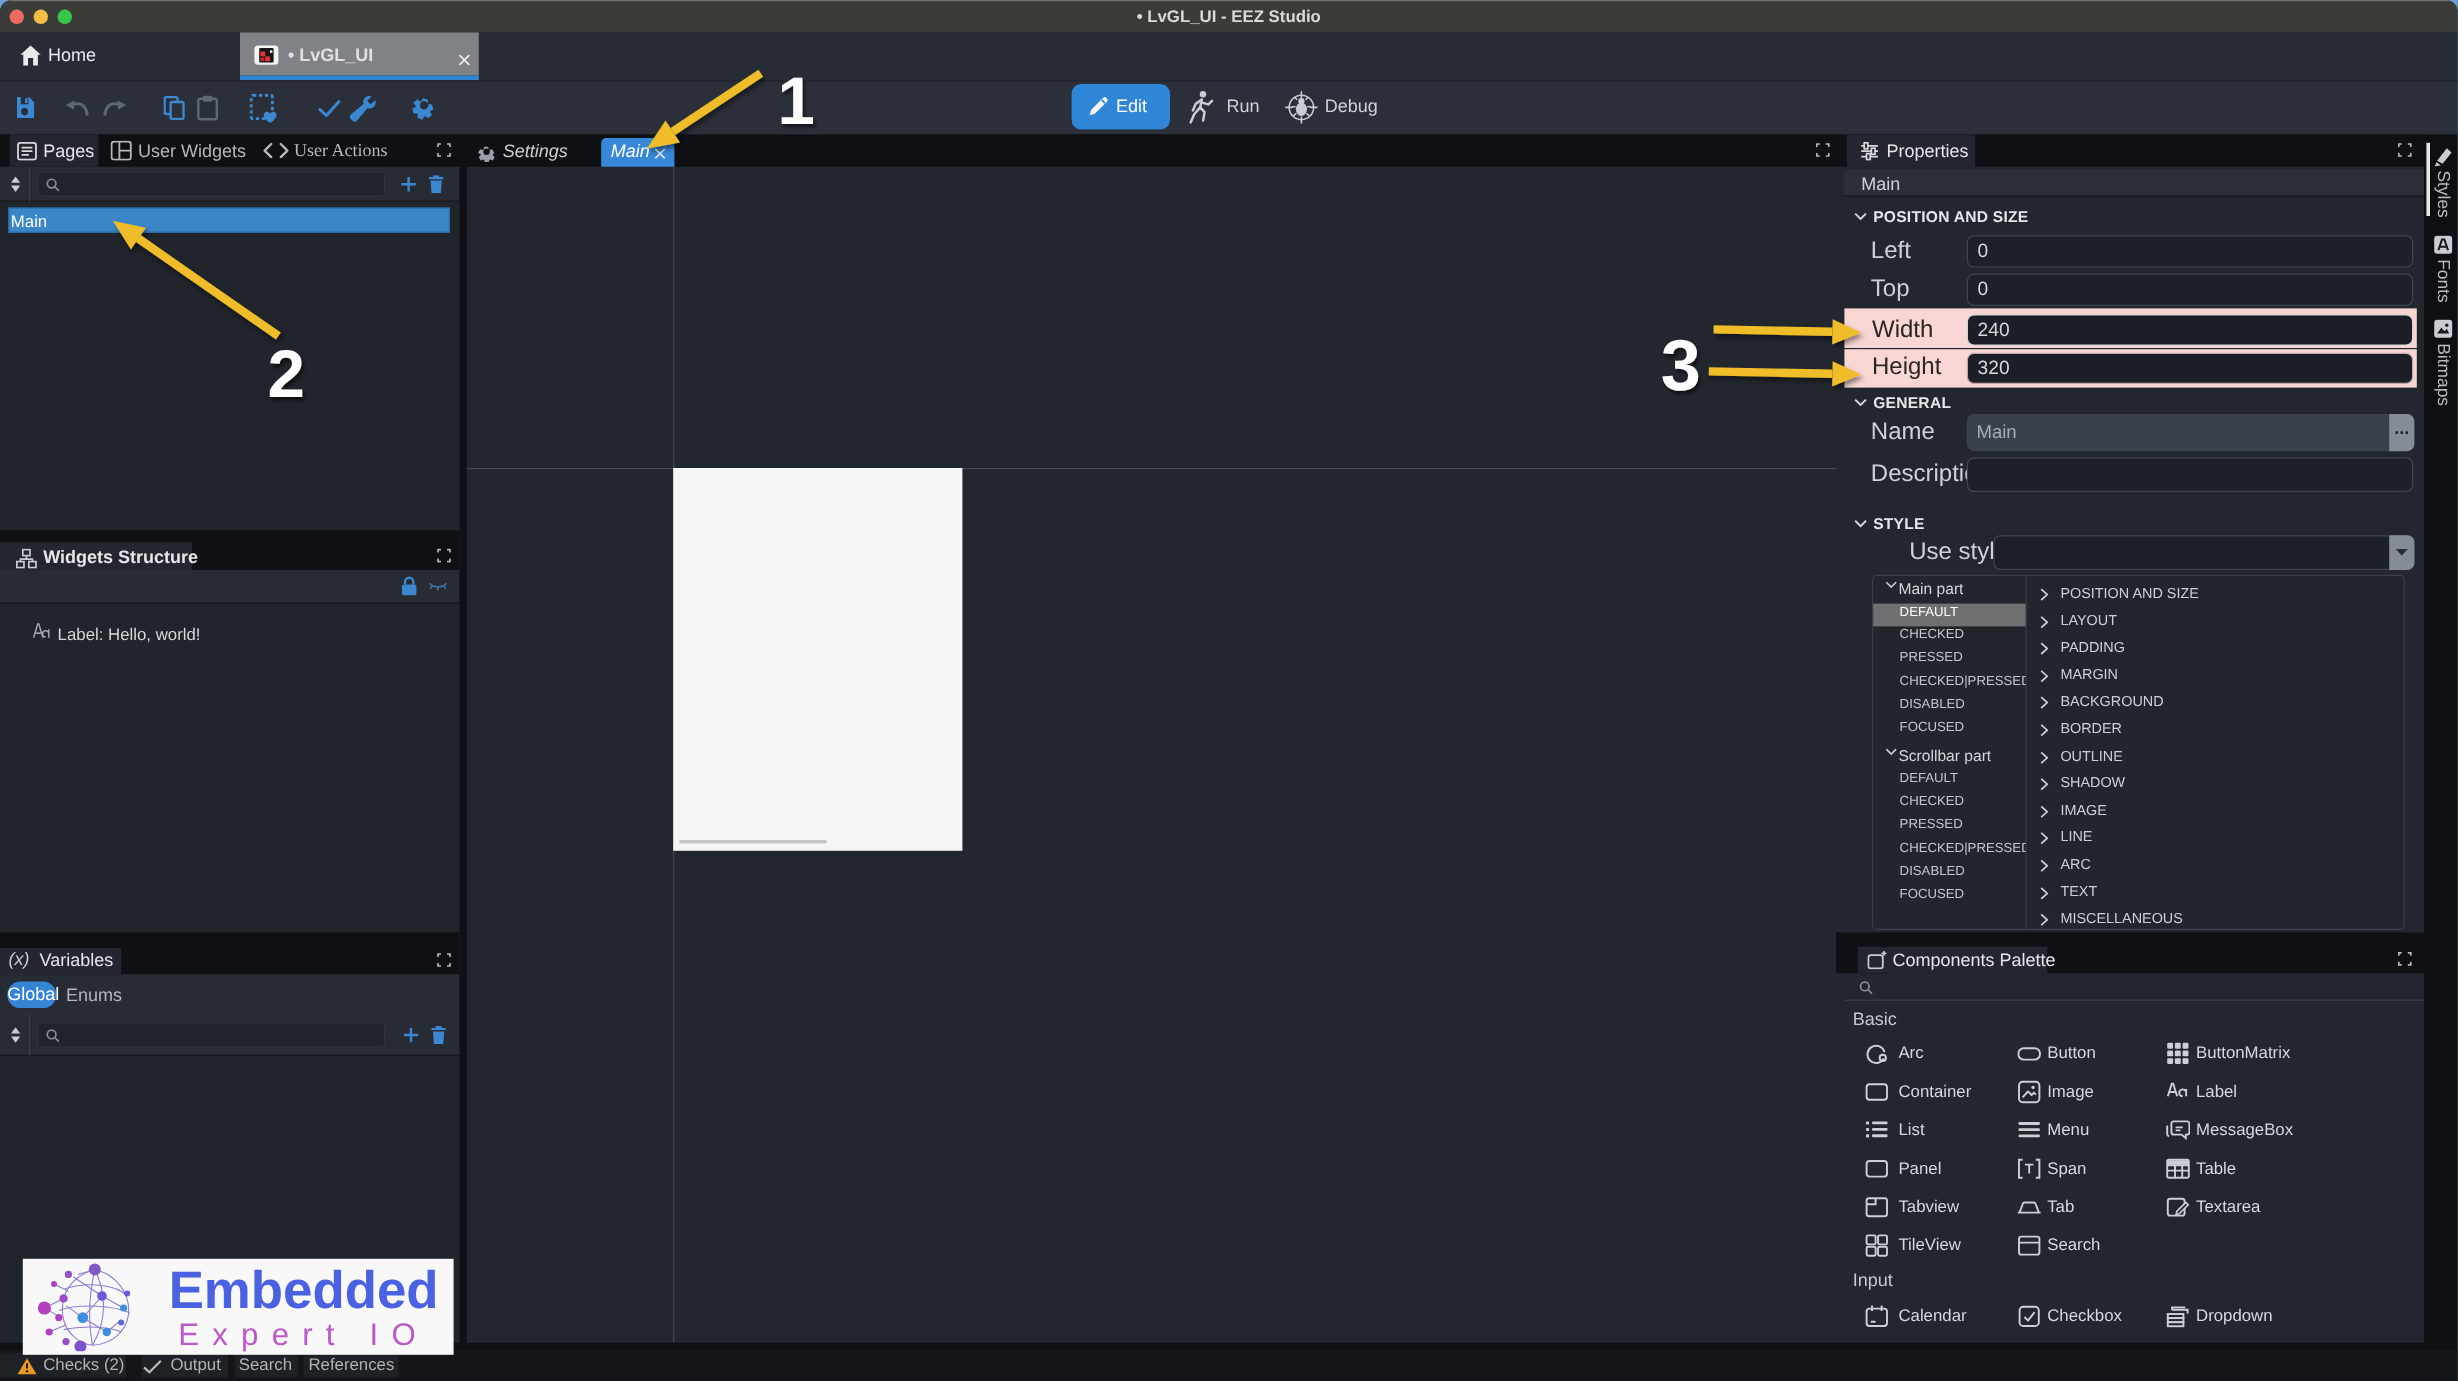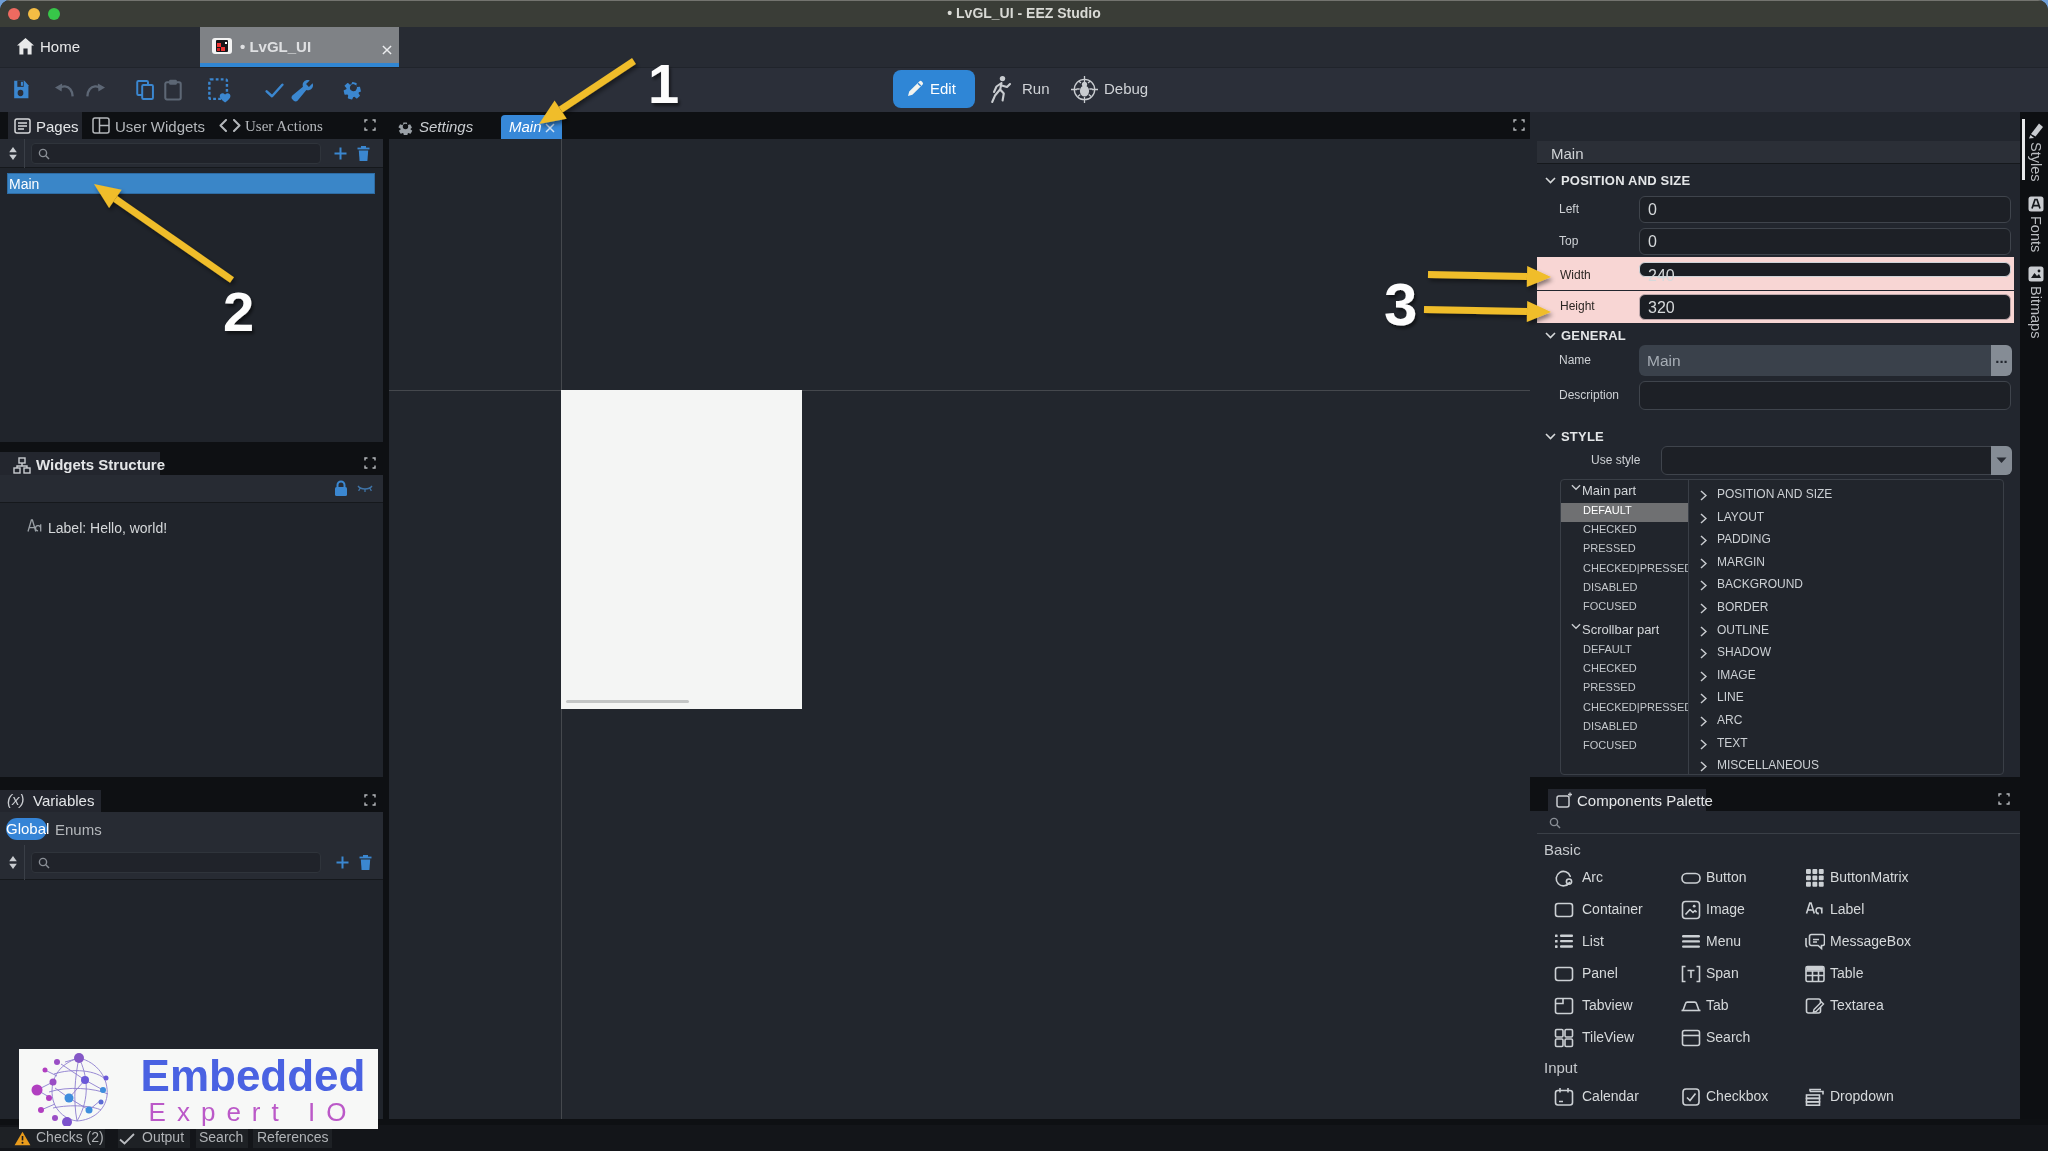--- a/index.html
+++ b/index.html
@@ -27,21 +27,21 @@
 .toolrow { background:#272b33; }
 .searchbox { background:#20232a; border:1px solid #2f343b; border-radius:4px; }
 .seltab-row { background:#3a86c8; color:#fff; }
 
 #center { left:383px; top:112px; width:1147px; height:1007px; background:#22262d; }
 #centertabs { left:383px; top:112px; width:1147px; height:27px; background:#0e1013; }
 
 #rightcol { left:1530px; top:112px; width:490px; height:1007px; background:#22262e; }
 #righttabs { left:1530px; top:112px; width:490px; height:27px; background:#0e1013; }
 #strip { left:2020px; top:112px; width:28px; height:1007px; background:#0d0f12; }
-.lbl { color:#ced1d5; font-size:12px; height:27px; line-height:27px; }
+.lbl { color:#ced1d5; font-size:20px; height:27px; line-height:27px; }
 .input { background:#1d2026; border:1.5px solid #3f444c; border-radius:6px; }
 .sechdr { color:#e4e6e8; font-size:13px; font-weight:bold; letter-spacing:0.2px; }
 .divider { background:#0e1013; }
 svg { display:block; }
 .it { font-style:italic; }
 .ival { position:absolute; left:8px; top:4px; font-size:16px; color:#d6d9db; }
 .vtext { position:absolute; left:24px; color:#b9bcc0; font-size:14.5px; transform:rotate(90deg); transform-origin:left top; white-space:nowrap; }
 .trow { position:absolute; font-size:11px; color:#c3c7cb; max-width:105px; overflow:hidden; white-space:nowrap; }
 .prow { position:absolute; font-size:12px; color:#ccd0d4; }
 .pitem { position:absolute; font-size:14px; color:#d6d9db; }
@@ -264,21 +264,21 @@
     <div class="abs lbl" style="left:29px; top:84px;">Left</div>
     <div class="abs input" style="left:109px; top:84px; width:372px; height:27px;">
         <span class="ival">0</span>
       </div>
     <div class="abs lbl" style="left:29px; top:116px;">Top</div>
     <div class="abs input" style="left:109px; top:116px; width:372px; height:27px;">
         <span class="ival">0</span>
       </div>
     <div class="abs" style="left:7px; top:145px; width:477px; height:33px; background:#f8d6d4;"></div>
     <div class="abs lbl" style="left:30px; top:150px; color:#2b2623;">Width</div>
-    <div class="abs input" style="left:109px; top:150px; width:372px; height:15px; border-color:#cfd3d8; background:#1b1e24;">
+    <div class="abs input" style="left:109px; top:150px; width:372px; height:26px; border-color:#cfd3d8; background:#1b1e24;">
         <span class="ival">240</span>
       </div>
     <div class="abs" style="left:7px; top:179px; width:477px; height:32px; background:#f8d6d4;"></div>
     <div class="abs lbl" style="left:30px; top:181px; color:#2b2623;">Height</div>
     <div class="abs input" style="left:109px; top:182px; width:372px; height:26px; border-color:#c0a9ac; background:#1b1e24;">
         <span class="ival">320</span>
       </div>
     <svg class="abs chv" style="left:15px; top:220px;" width="11" height="7" viewBox="0 0 11 7">
         <path d="M1 1 L5.5 5.5 L10 1" fill="none" stroke="#d7d9db" stroke-width="1.6"></path>
       </svg>
@@ -501,20 +501,33 @@
       </svg>
       <div class="pitem" style="left:176px; top:976px;">Checkbox</div>
       <svg class="abs" style="left:275px; top:975px;" width="20" height="20" viewBox="0 0 20 20">
         <path d="M5 4.5 h13 v3 M5 4.5 v-2 h11" stroke="#ccd0d4" stroke-width="1.6" fill="none"></path>
         <rect x="1.5" y="8" width="13" height="3.4" stroke="#ccd0d4" stroke-width="1.6" fill="none"></rect>
         <rect x="1.5" y="11.4" width="13" height="3.4" stroke="#ccd0d4" stroke-width="1.6" fill="none"></rect>
         <rect x="1.5" y="14.8" width="13" height="3.4" stroke="#ccd0d4" stroke-width="1.6" fill="none"></rect>
       </svg>
       <div class="pitem" style="left:300px; top:976px;">Dropdown</div>
     <div class="abs" style="left:14px; top:947px; font-size:15px; color:#c6c9cd;">Input</div>
+  </div>
+  <div class="abs" id="righttabs">
+    <div class="abs ptab" style="left:9px; top:0; width:107px;"></div>
+    <svg class="abs" style="left:19px; top:6px;" width="18" height="16" viewBox="0 0 18 16">
+        <path d="M2 3.5 h14 M2 8 h14 M2 12.5 h14" stroke="#d7d9db" stroke-width="1.5"></path>
+        <rect x="4.5" y="1" width="3" height="5" fill="#23262e" stroke="#d7d9db" stroke-width="1.4"></rect>
+        <rect x="10.5" y="5.5" width="3" height="5" fill="#23262e" stroke="#d7d9db" stroke-width="1.4"></rect>
+        <rect x="6.5" y="10" width="3" height="5" fill="#23262e" stroke="#d7d9db" stroke-width="1.4"></rect>
+      </svg>
+    <div class="abs" style="left:42px; top:6px; font-size:15px; color:#e4e6e8;">Properties</div>
+    <svg class="abs exp" style="left:468px; top:7px;" width="12" height="12" viewBox="0 0 12 12">
+        <path d="M1 3.5 V1 H3.5 M8.5 1 H11 V3.5 M11 8.5 V11 H8.5 M3.5 11 H1 V8.5" fill="none" stroke="#b4b7bb" stroke-width="1.4"></path>
+      </svg>
   </div>
   <div class="abs" id="strip">
     <div class="abs" style="left:2px; top:7px; width:3px; height:61px; background:#e8e9ea;"></div>
     <svg class="abs" style="left:8px; top:10px;" width="16" height="17" viewBox="0 0 16 17">
         <path d="M3 12 L11 1.5 L15 5 L7.5 14.5 Z" fill="#c9ccd0"></path>
         <path d="M2.5 13 L6 16 L1 16.5 Z" fill="#c9ccd0"></path>
       </svg>
     <div class="vtext" style="top:30px;">Styles</div>
     <svg class="abs" style="left:8px; top:84px;" width="16" height="16" viewBox="0 0 16 16">
         <rect x="0.5" y="0.5" width="15" height="15" rx="2.5" fill="#c9ccd0"></rect>

